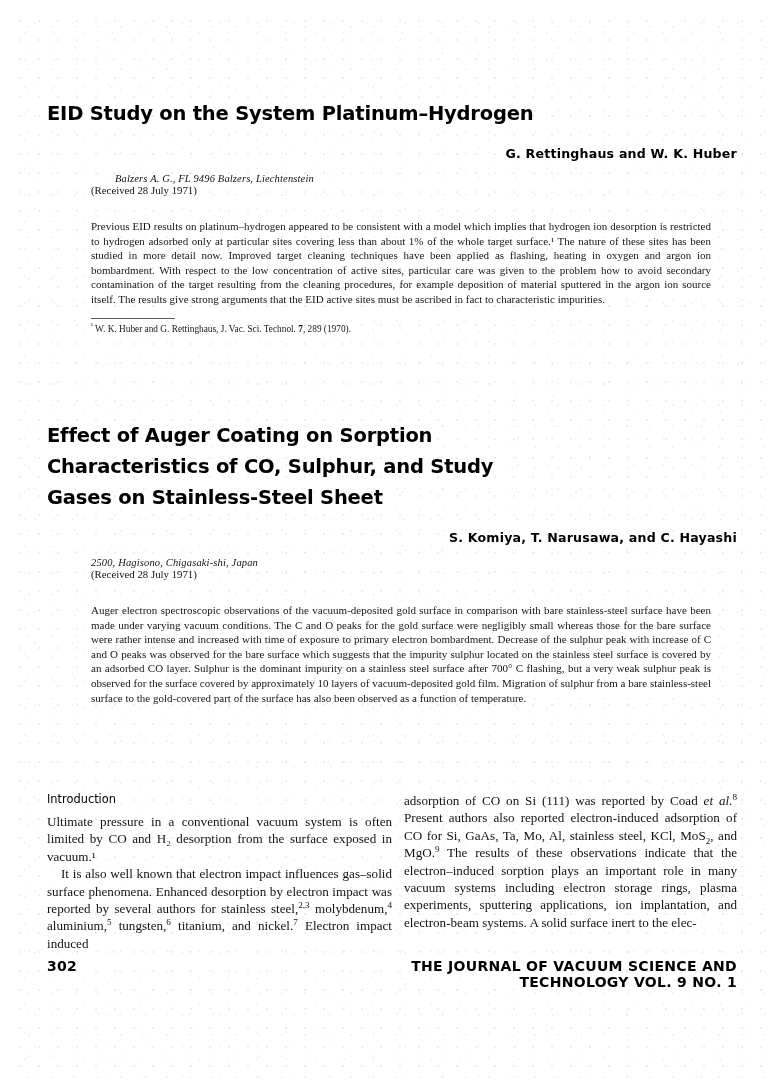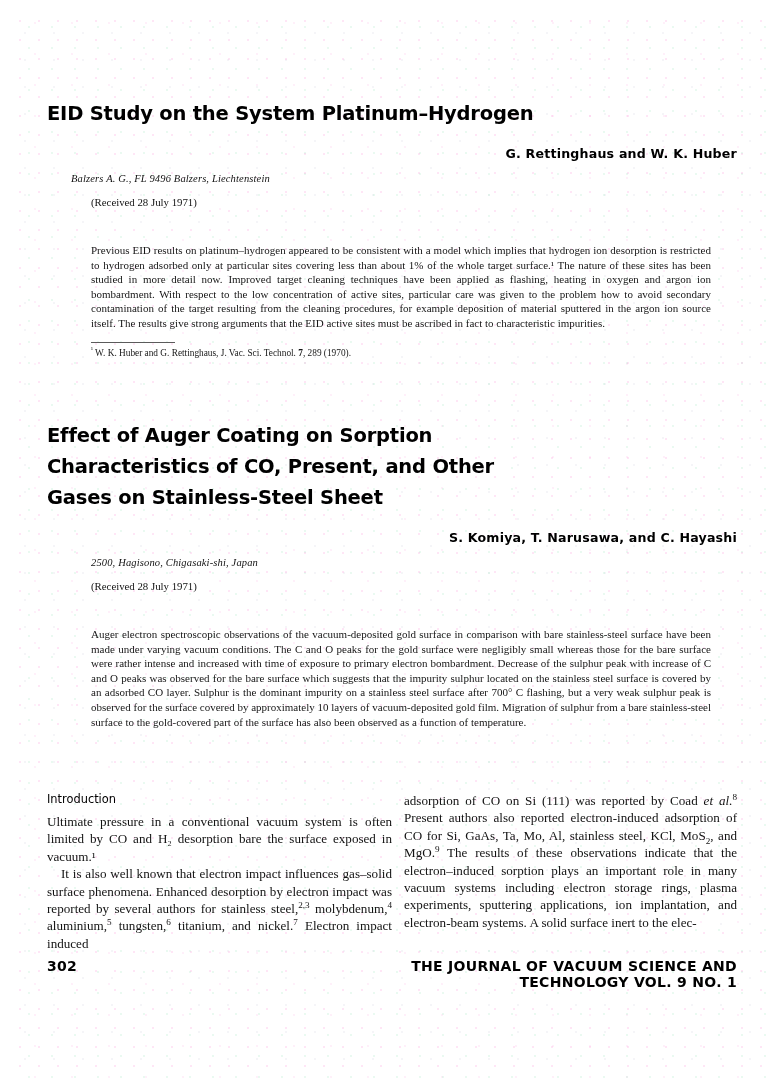--- a/index.html
+++ b/index.html
@@ -77,21 +77,21 @@
     font-size: 10.5px;
     letter-spacing: 0.15px;
     color: #111111;
     margin: 0;
   }
 
   .received {
     font-family: "Liberation Serif", serif;
     font-size: 10.8px;
     color: #111111;
-    margin: 12px;
+    margin: 0;
   }
 
   .abstract {
     font-family: "Liberation Serif", serif;
     font-size: 11px;
     line-height: 14.6px;
     text-align: justify;
     color: #161616;
     margin: 0;
   }
@@ -157,21 +157,21 @@
       <div class="article-title article-title-lines">
         <div>EID Study on the System Platinum–Hydrogen</div>
       </div>
 
       <div style="height:17px;"></div>
 
       <div class="byline" style="margin-left:44px;">G. Rettinghaus and W. K. Huber</div>
 
       <div style="height:12px;"></div>
 
-      <div class="affiliation" style="margin-left:24px;">Balzers A. G., FL 9496 Balzers, Liechtenstein</div>
+      <div class="affiliation" style="margin-left:68px;">Balzers A. G., FL 9496 Balzers, Liechtenstein</div>
       <div class="received" style="margin-left:44px;">(Received 28 July 1971)</div>
 
       <div style="height:23px;"></div>
 
       <div class="abstract" style="margin-left:44px; width:620px;">Previous EID results on platinum–hydrogen appeared to be consistent with a model which implies that hydrogen ion desorption is restricted to hydrogen adsorbed only at particular sites covering less than about 1% of the whole target surface.¹ The nature of these sites has been studied in more detail now. Improved target cleaning techniques have been applied as flashing, heating in oxygen and argon ion bombardment. With respect to the low concentration of active sites, particular care was given to the problem how to avoid secondary contamination of the target resulting from the cleaning procedures, for example deposition of material sputtered in the argon ion source itself. The results give strong arguments that the EID active sites must be ascribed in fact to characteristic impurities.</div>
 
       <div style="height:11px;"></div>
 
       <div class="footnote-rule" style="margin-left:44px;"></div>
 
@@ -179,42 +179,42 @@
 
       <div class="footnote" style="margin-left:44px; width:620px;">
         <sup>¹</sup><span> W. K. Huber and G. Rettinghaus, J. Vac. Sci. Technol. </span><b>7</b><span>, 289  (1970).</span>
       </div>
     </div>
 
     <div class="abs" style="left:47px; top:420px; width:690px;">
 
       <div class="article-title article-title-lines">
         <div>Effect of Auger Coating on Sorption</div>
-        <div>Characteristics of CO, Present, and Other</div>
+        <div>Characteristics of CO, Sulphur, and Study</div>
         <div>Gases on Stainless-Steel Sheet</div>
       </div>
 
       <div style="height:17px;"></div>
 
       <div class="byline" style="margin-left:44px;">S. Komiya, T. Narusawa, and C. Hayashi</div>
 
       <div style="height:12px;"></div>
 
       <div class="affiliation" style="margin-left:44px;">2500, Hagisono, Chigasaki-shi, Japan</div>
       <div class="received" style="margin-left:44px;">(Received 28 July 1971)</div>
 
       <div style="height:23px;"></div>
 
       <div class="abstract" style="margin-left:44px; width:620px;">Auger electron spectroscopic observations of the vacuum-deposited gold surface in comparison with bare stainless-steel surface have been made under varying vacuum conditions. The C and O peaks for the gold surface were negligibly small whereas those for the bare surface were rather intense and increased with time of exposure to primary electron bombardment. Decrease of the sulphur peak with increase of C and O peaks was observed for the bare surface which suggests that the impurity sulphur located on the stainless steel surface is covered by an adsorbed CO layer. Sulphur is the dominant impurity on a stainless steel surface after 700° C flashing, but a very weak sulphur peak is observed for the surface covered by approximately 10 layers of vacuum-deposited gold film. Migration of sulphur from a bare stainless-steel surface to the gold-covered part of the surface has also been observed as a function of temperature.</div>
     </div>
 
     <div class="abs" style="left:47px; top:792px; width:345px;">
       <div class="section-heading">Introduction</div>
       <div class="body-col">
-        <p><span>Ultimate pressure in a conventional vacuum system is often limited by CO and H₂ desorption bare the surface exposed in vacuum.¹</span></p>
+        <p><span>Ultimate pressure in a conventional vacuum system is often limited by CO and H₂ desorption from the surface exposed in vacuum.¹</span></p>
         <p><span>It is also well known that electron impact influences gas–solid surface phenomena. Enhanced desorption by electron impact was reported by several authors for stainless steel,</span><sup>2,3</sup><span> molybdenum,</span><sup>4</sup><span> aluminium,</span><sup>5</sup><span> tungsten,</span><sup>6</sup><span> titanium, and nickel.</span><sup>7</sup><span> Electron impact induced</span></p>
       </div>
     </div>
 
     <div class="abs" style="left:404px; top:792px; width:333px;">
       <div class="body-col">
         <p><span>adsorption of CO on Si (111) was reported by Coad </span><i>et al.</i><sup>8</sup><span> Present authors also reported electron-induced adsorption of CO for Si, GaAs, Ta, Mo, Al, stainless steel, KCl, MoS</span><sub>2</sub><span>, and MgO.</span><sup>9</sup><span> The results of these observations indicate that the electron–induced sorption plays an important role in many vacuum systems including electron storage rings, plasma experiments, sputtering applications, ion implantation, and electron-beam systems. A solid surface inert to the elec-</span></p>
       </div>
     </div>
 

